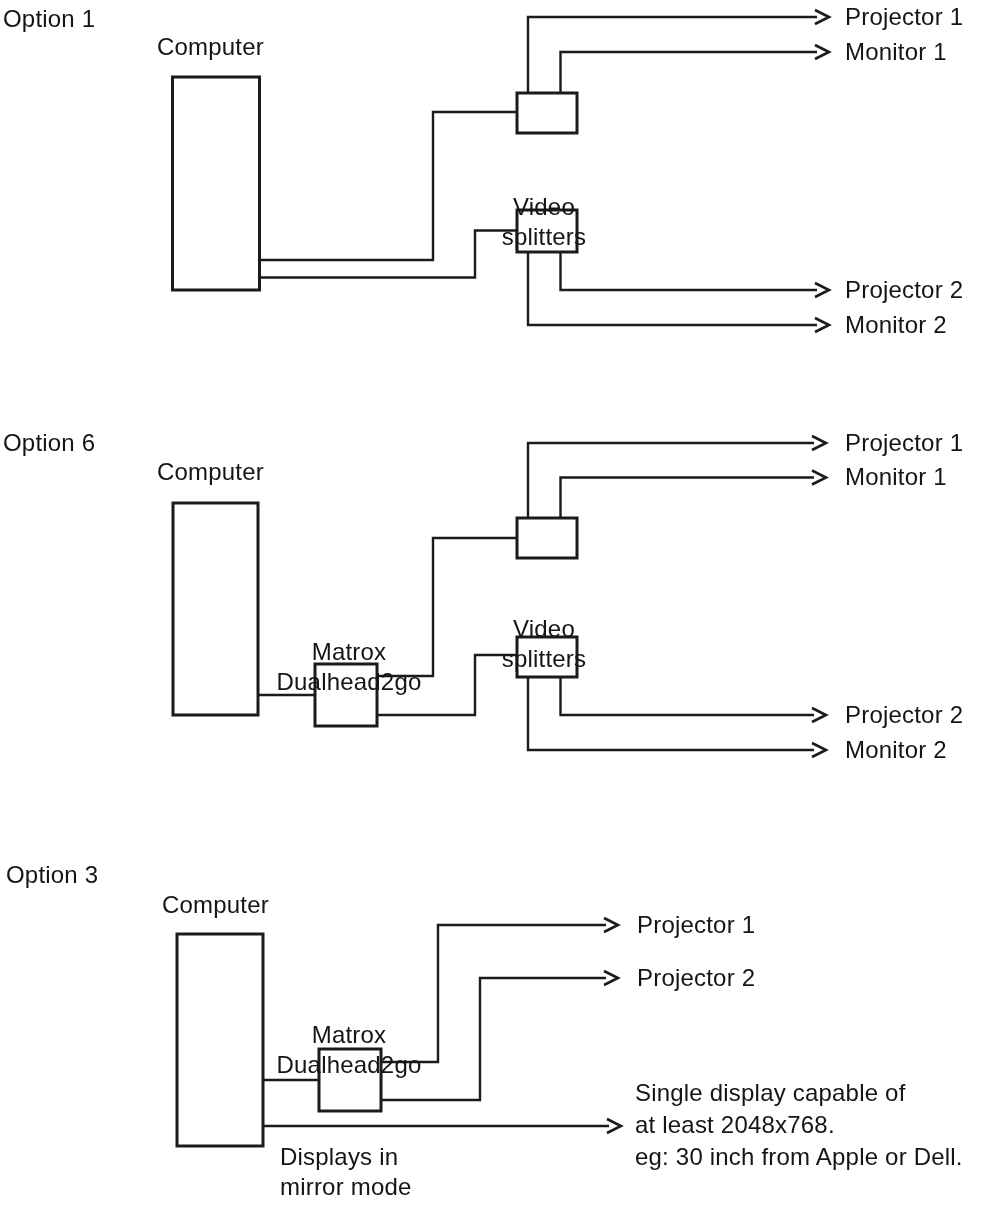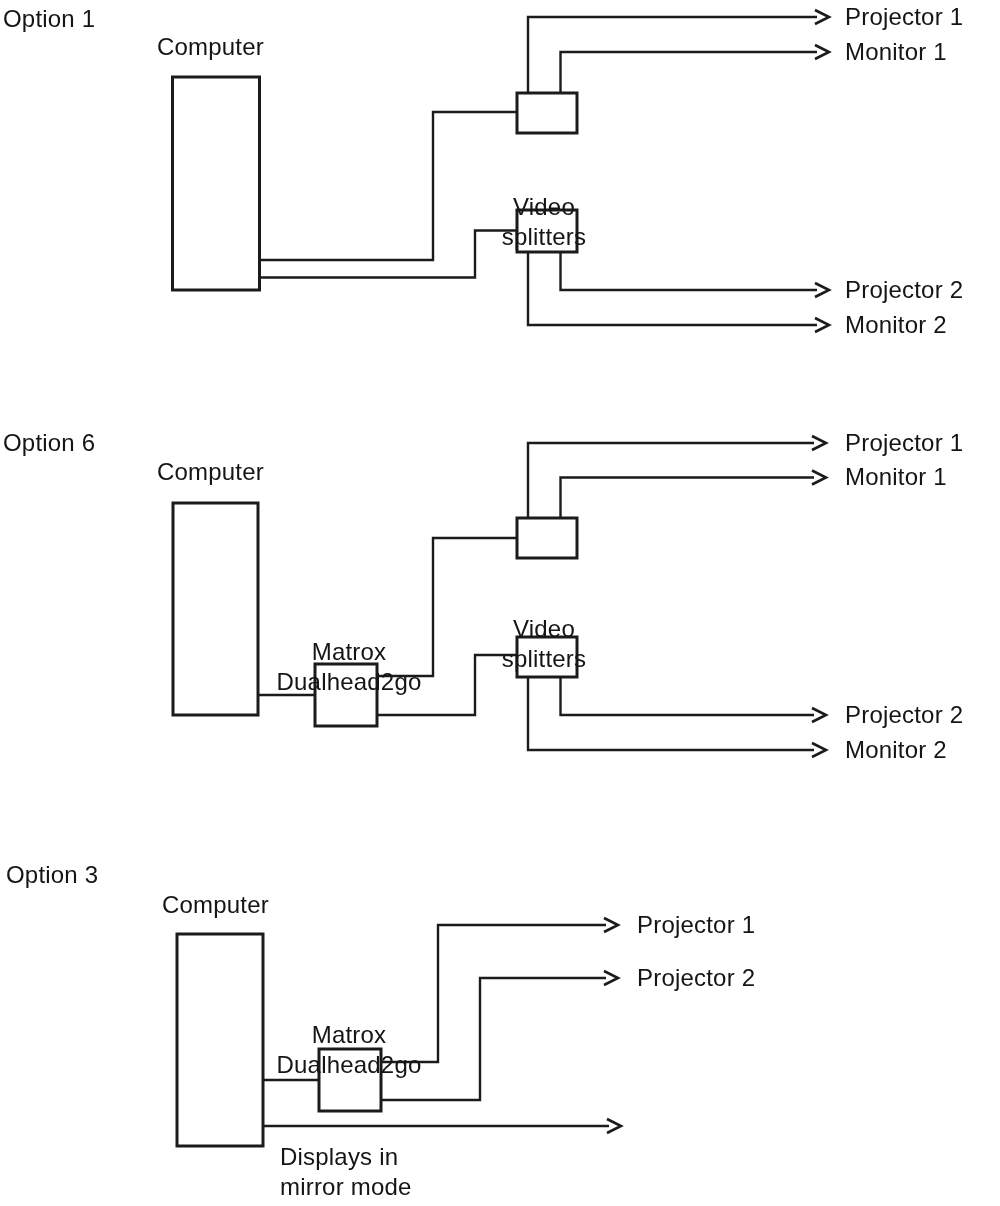--- a/index.html
+++ b/index.html
@@ -120,14 +120,17 @@
   <div class="lbl" style="left:845px; top:735px;">Monitor 2</div>
 
   <div class="lbl bold" style="left:6px; top:860px;text-align:center;">Option 3</div>
   <div class="lbl" style="left:162px; top:890px;">Computer</div>
   <div class="lbl ctr" style="left:269px; top:975px; width:160px;">Matrox
 Dualhead2go</div>
   <div class="lbl" style="left:637px; top:910px;">Projector 1</div>
   <div class="lbl" style="left:637px; top:963px;">Projector 2</div>
   <div class="lbl" style="left:280px; top:1142px;">Displays in
 mirror mode</div>
+  <div class="lbl note" style="left:635px; top:1077px;">Single display capable of
+at least 2048x768.
+eg: 30 inch from Apple or Dell.</div>
 
 </div>
 
 </body></html>

